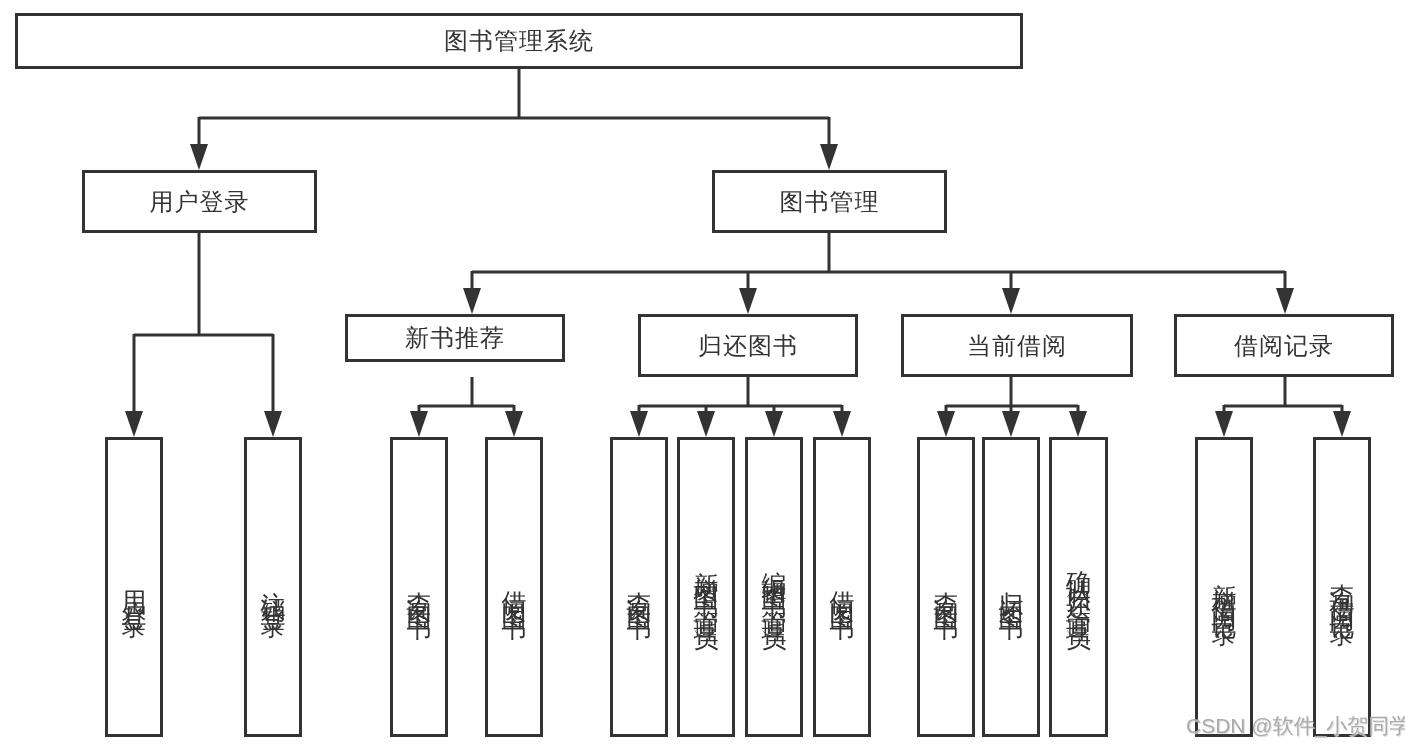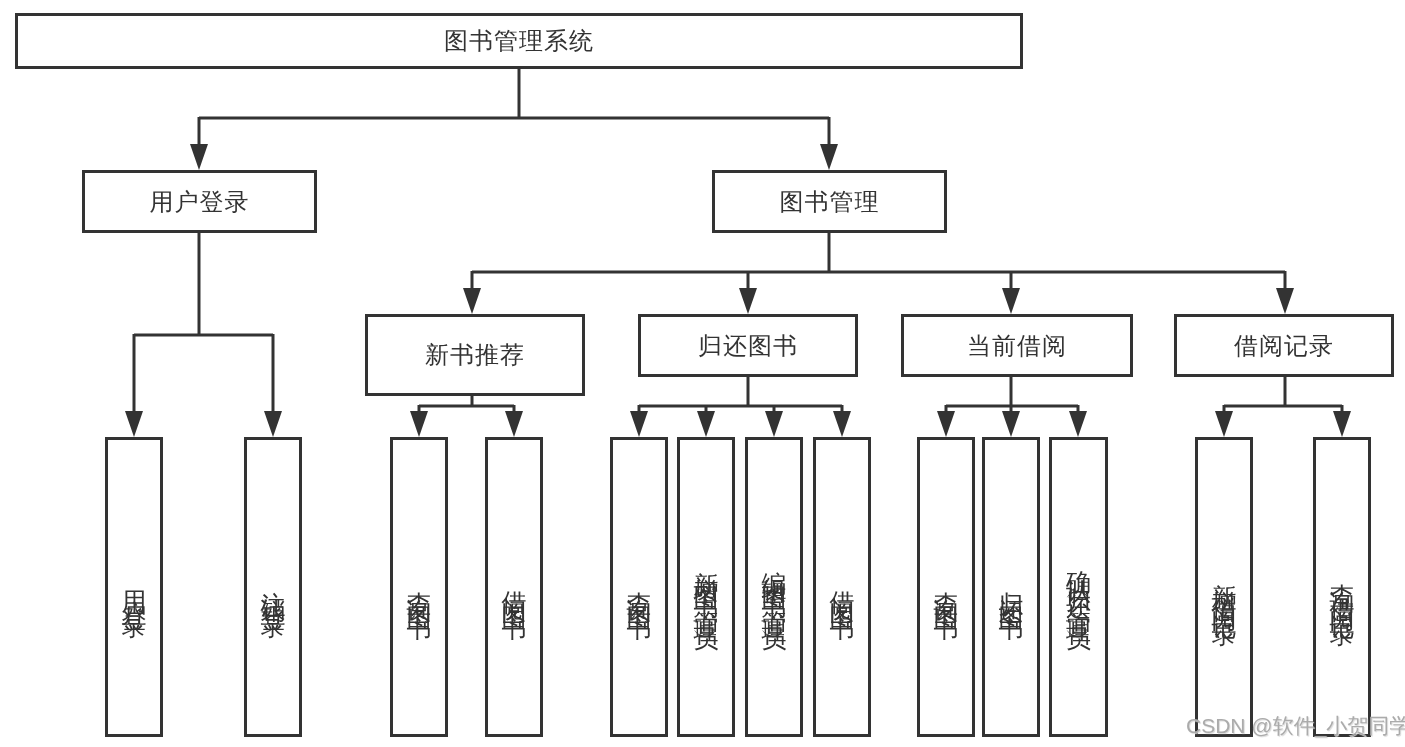--- a/index.html
+++ b/index.html
@@ -135,21 +135,21 @@
     <span class="hlabel">图书管理系统</span>
   </div>
 
   <div class="box" style="left:82px;top:170px;width:235px;height:63px">
     <span class="hlabel">用户登录</span>
   </div>
   <div class="box" style="left:712px;top:170px;width:235px;height:63px">
     <span class="hlabel">图书管理</span>
   </div>
 
-  <div class="box" style="left:365px;top:314px;width:220px;height:82px">
+  <div class="box" style="left:345px;top:314px;width:220px;height:48px">
     <span class="hlabel">新书推荐</span>
   </div>
   <div class="box" style="left:638px;top:314px;width:220px;height:63px">
     <span class="hlabel">归还图书</span>
   </div>
   <div class="box" style="left:901px;top:314px;width:232px;height:63px">
     <span class="hlabel">当前借阅</span>
   </div>
   <div class="box" style="left:1174px;top:314px;width:220px;height:63px">
     <span class="hlabel">借阅记录</span>

